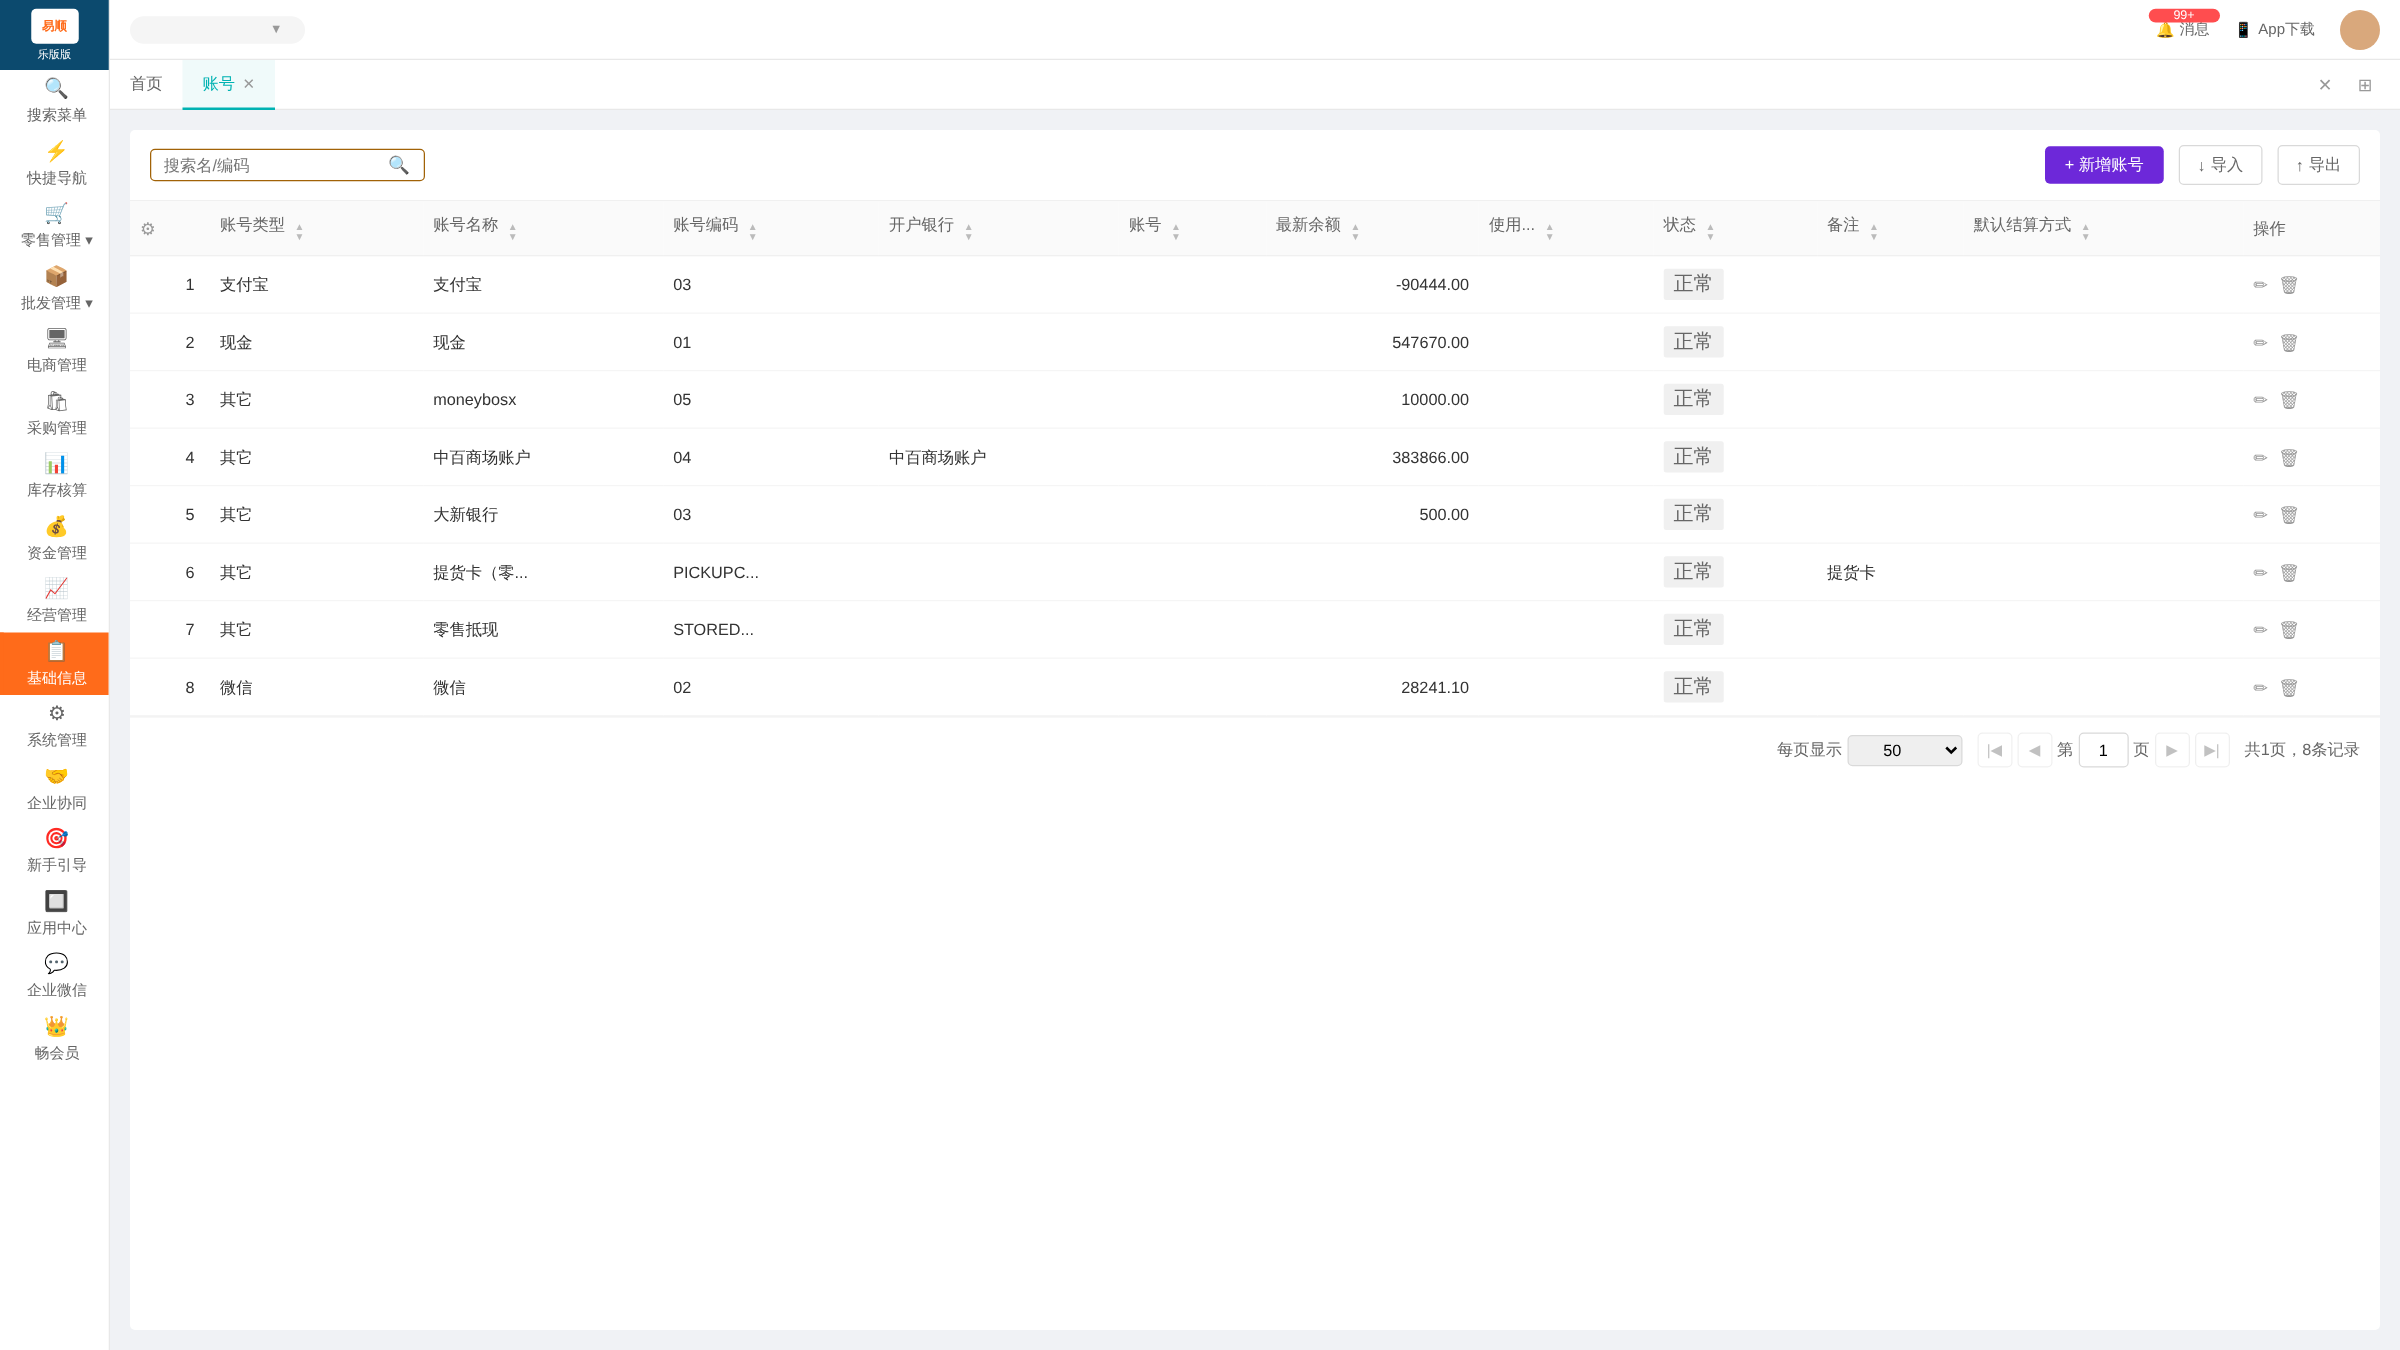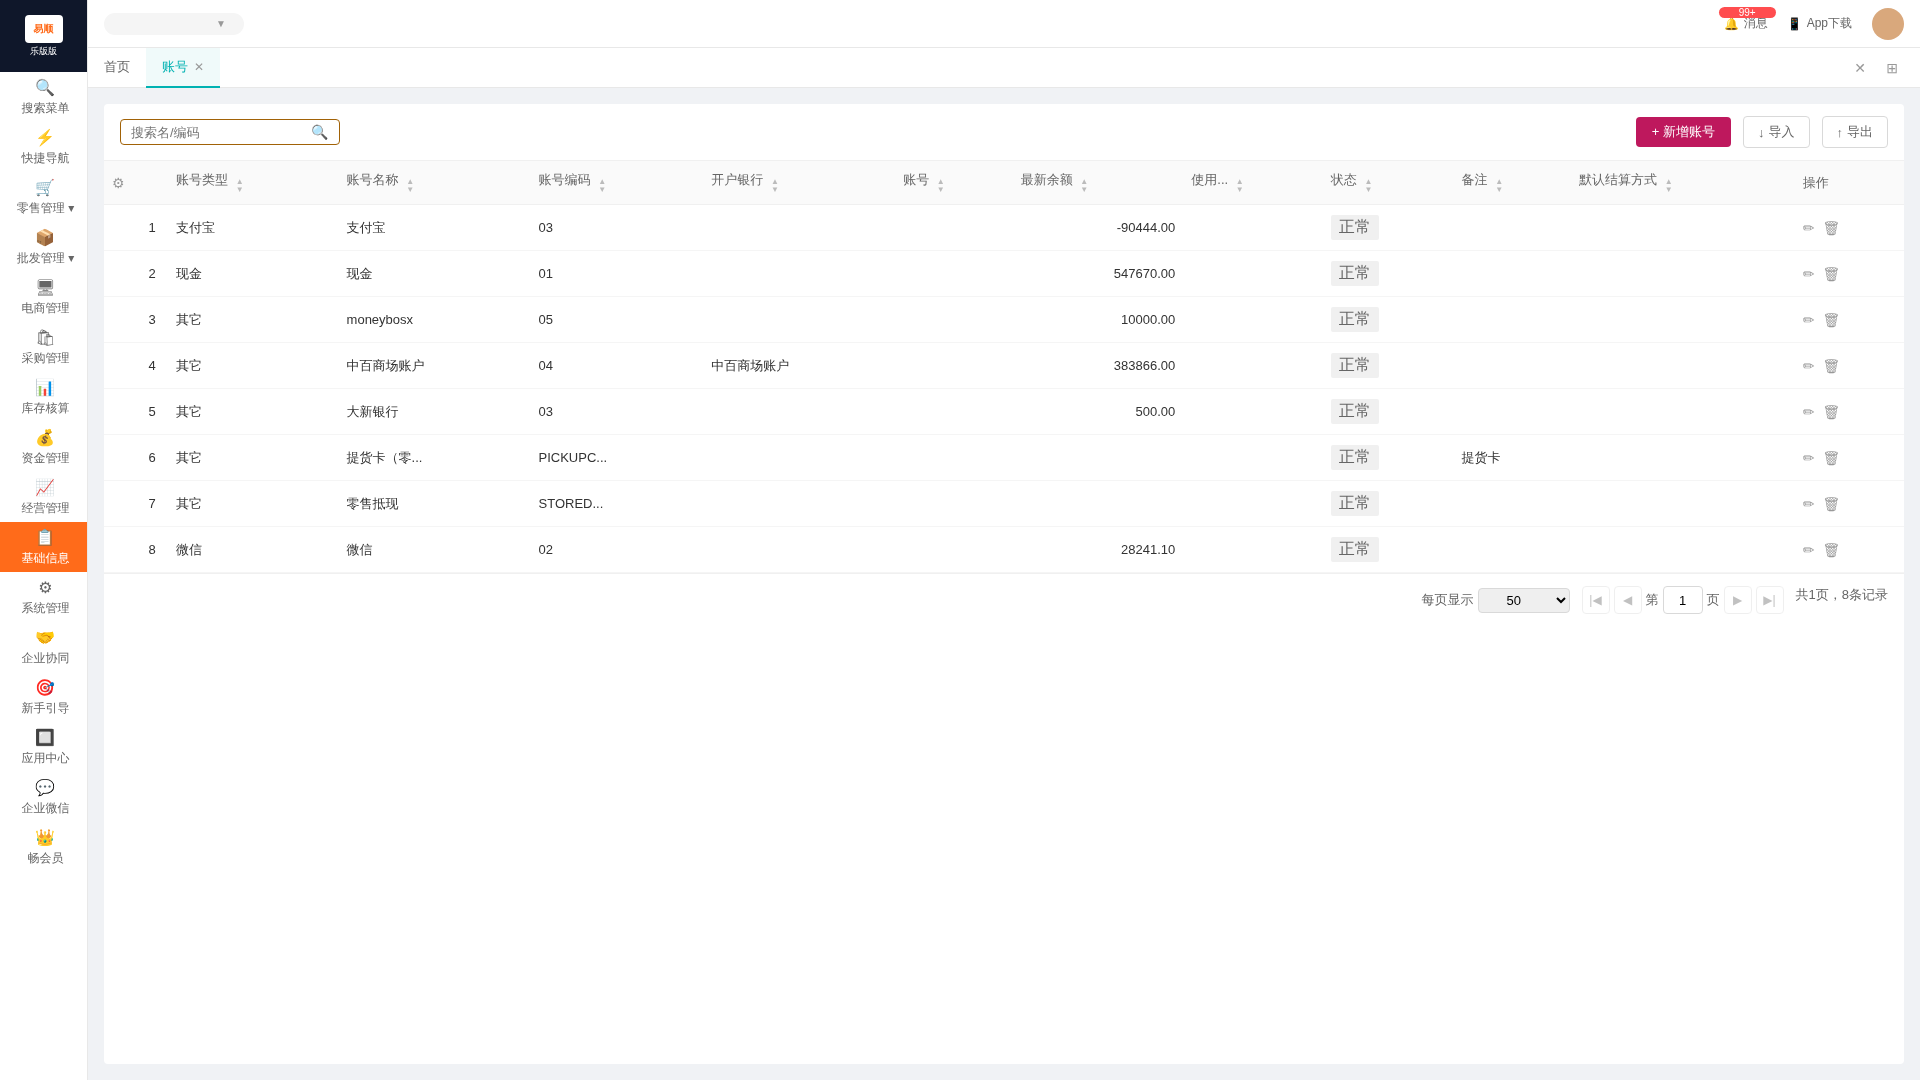--- a/index.html
+++ b/index.html
@@ -12,22 +12,22 @@
       display: flex;
       flex-direction: column;
       align-items: center;
       border-right: 1px solid #e8e8e8;
       height: 1080px;
       overflow: hidden;
       flex-shrink: 0;
     }
     .sidebar-logo {
       width: 88px;
-      height: 72px;
-      background: #0f172a;
+      height: 56px;
+      background: #0c4a6e;
       display: flex;
       align-items: center;
       justify-content: center;
       flex-direction: column;
     }
     .logo-icon {
       width: 38px;
       height: 28px;
       background: #fff;
       border-radius: 4px;
@@ -230,21 +230,21 @@
       font-size: 13px;
       width: 180px;
     }
     .search-icon-btn { color: #999; cursor: pointer; font-size: 14px; }
     .toolbar-right {
       display: flex;
       align-items: center;
       gap: 12px;
     }
     .btn-add {
-      background: #be185d;
+      background: #6d28d9;
       color: #fff;
       border: none;
       border-radius: 4px;
       padding: 6px 16px;
       cursor: pointer;
       font-size: 13px;
       display: flex;
       align-items: center;
       gap: 4px;
     }
@@ -294,20 +294,21 @@
       background: #f5f5f5;
       color: #666;
     }
     .status-normal { background: #f0f0f0; color: #666; }
     .action-btns { display: flex; gap: 8px; }
     .action-btn { background: none; border: none; cursor: pointer; color: #999; font-size: 14px; }
 
     
     .page-footer {
       display: flex;
+      align-items: center;
       justify-content: flex-end;
       padding: 12px 16px;
       border-top: 1px solid #f0f0f0;
       gap: 12px;
       font-size: 13px;
       color: #666;
     }
     .per-page-select {
       display: flex;
       align-items: center;

